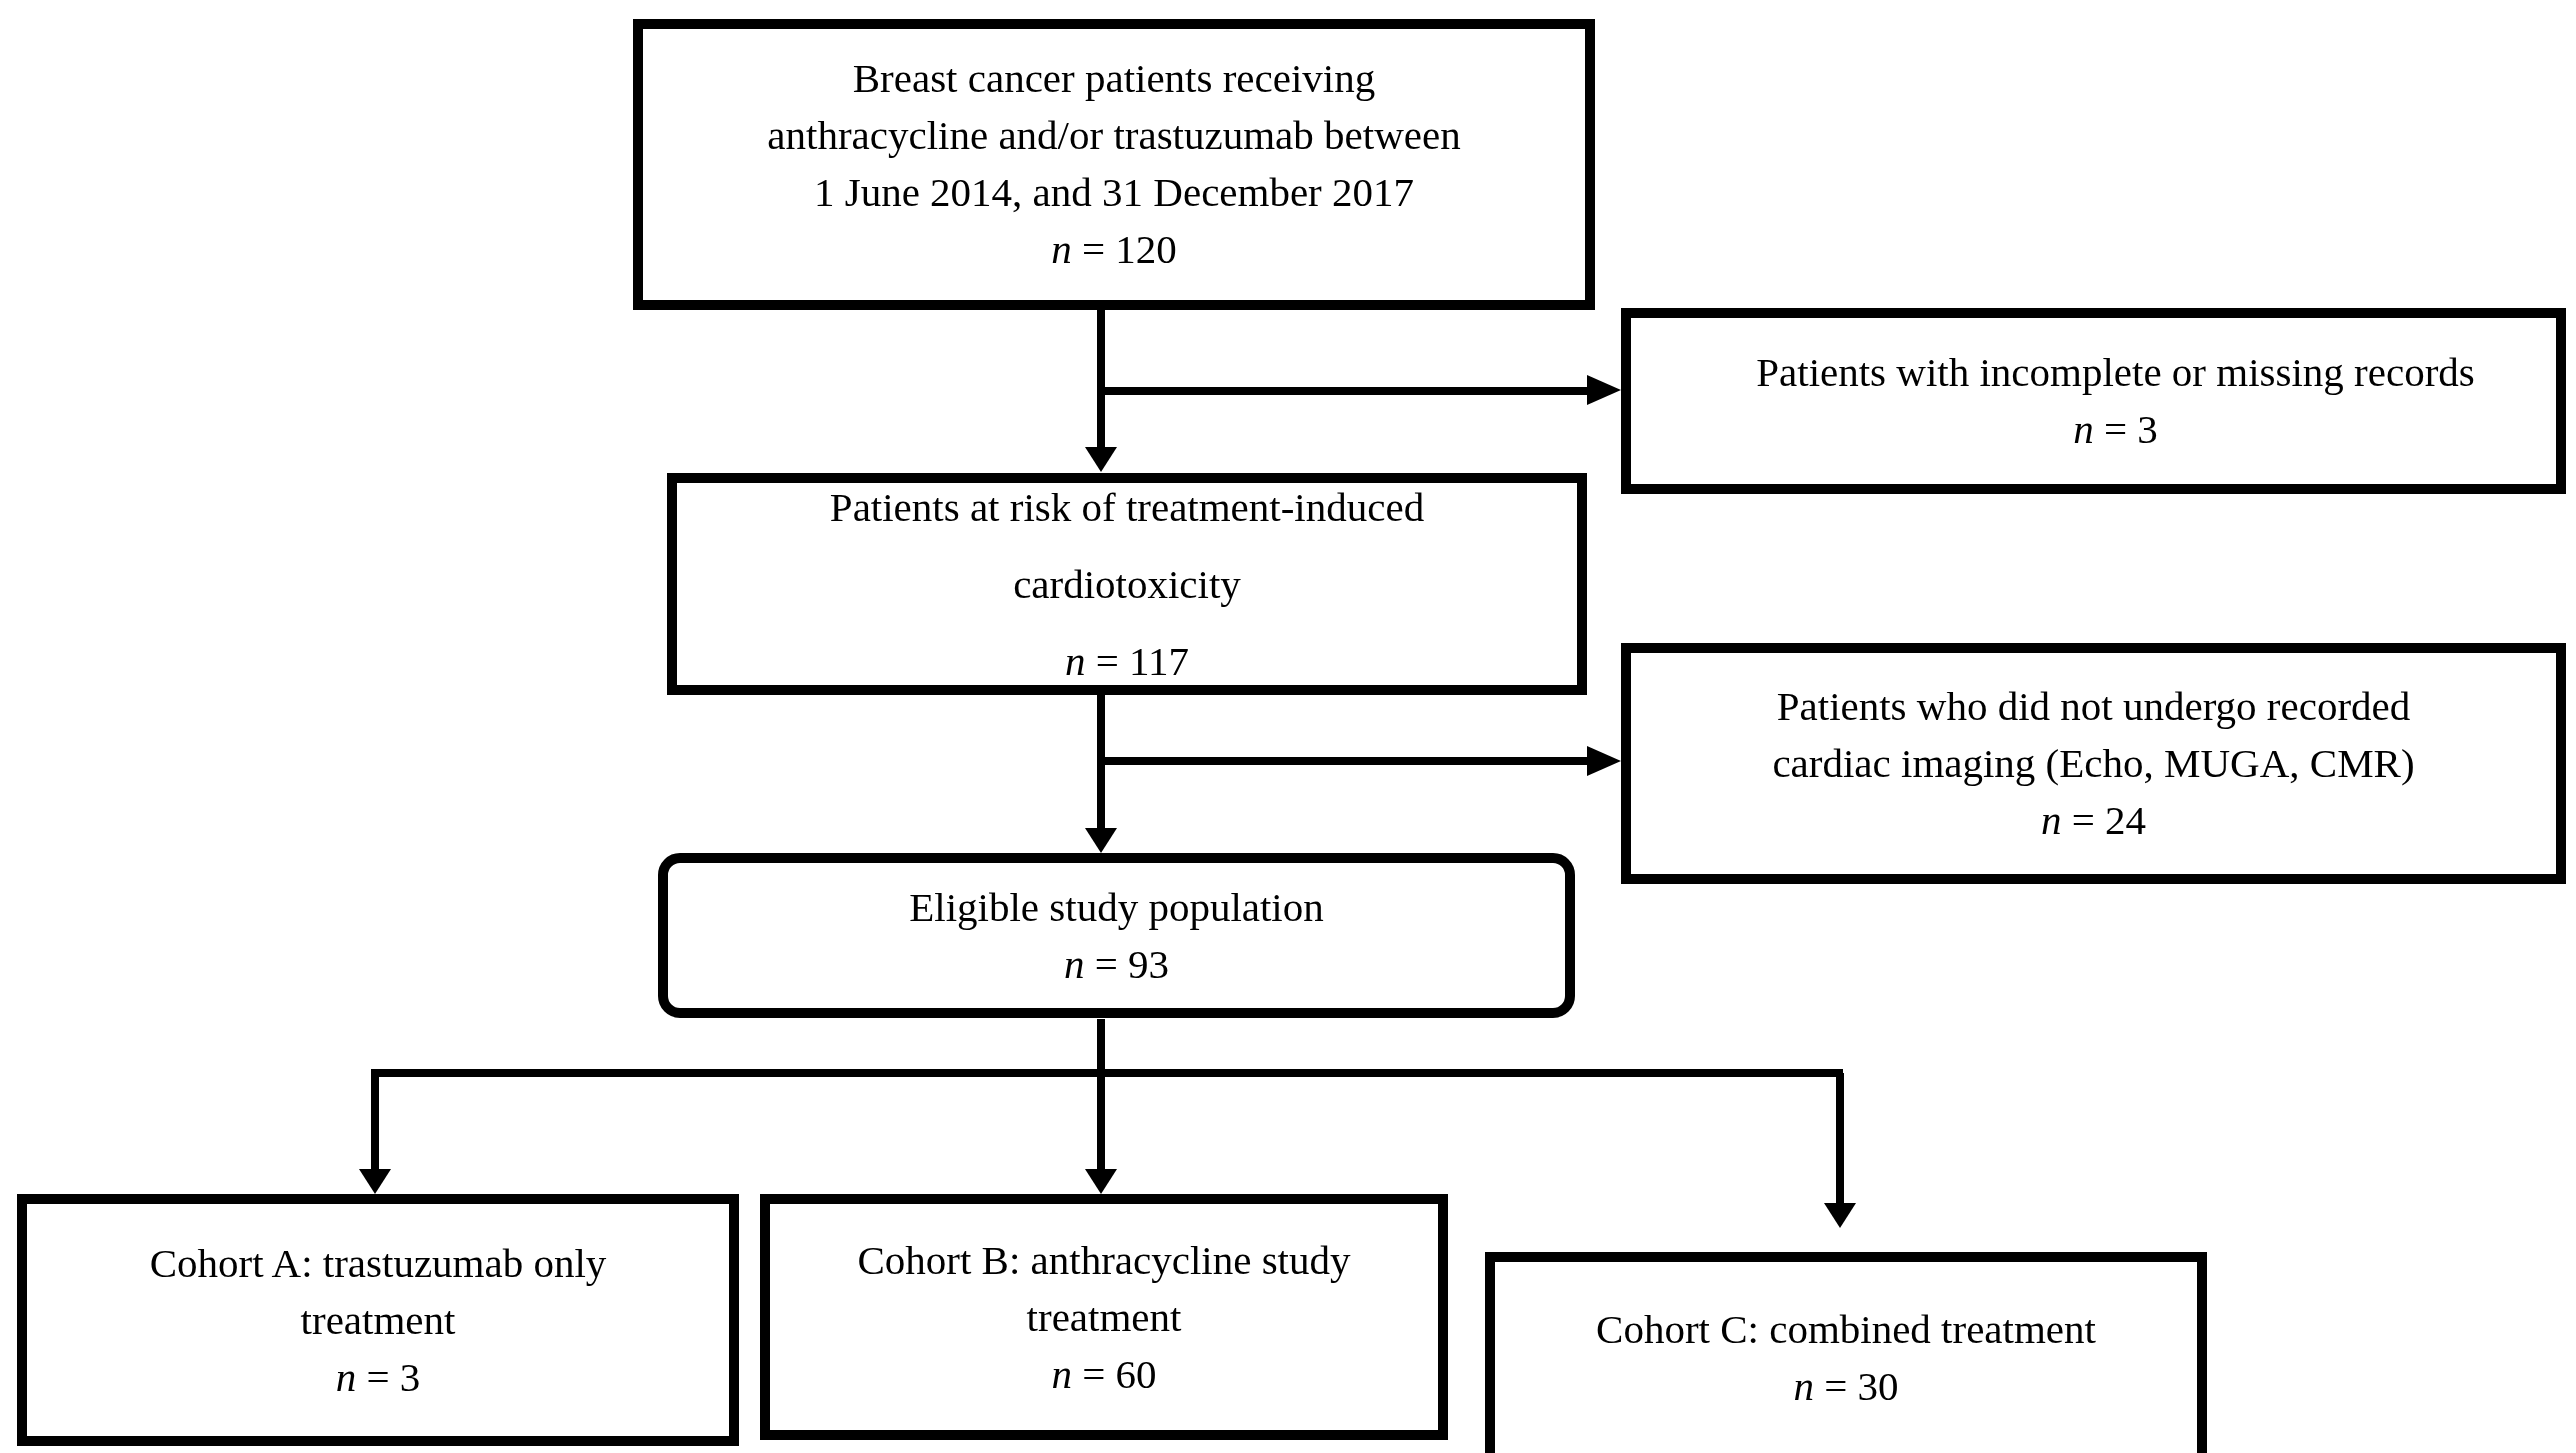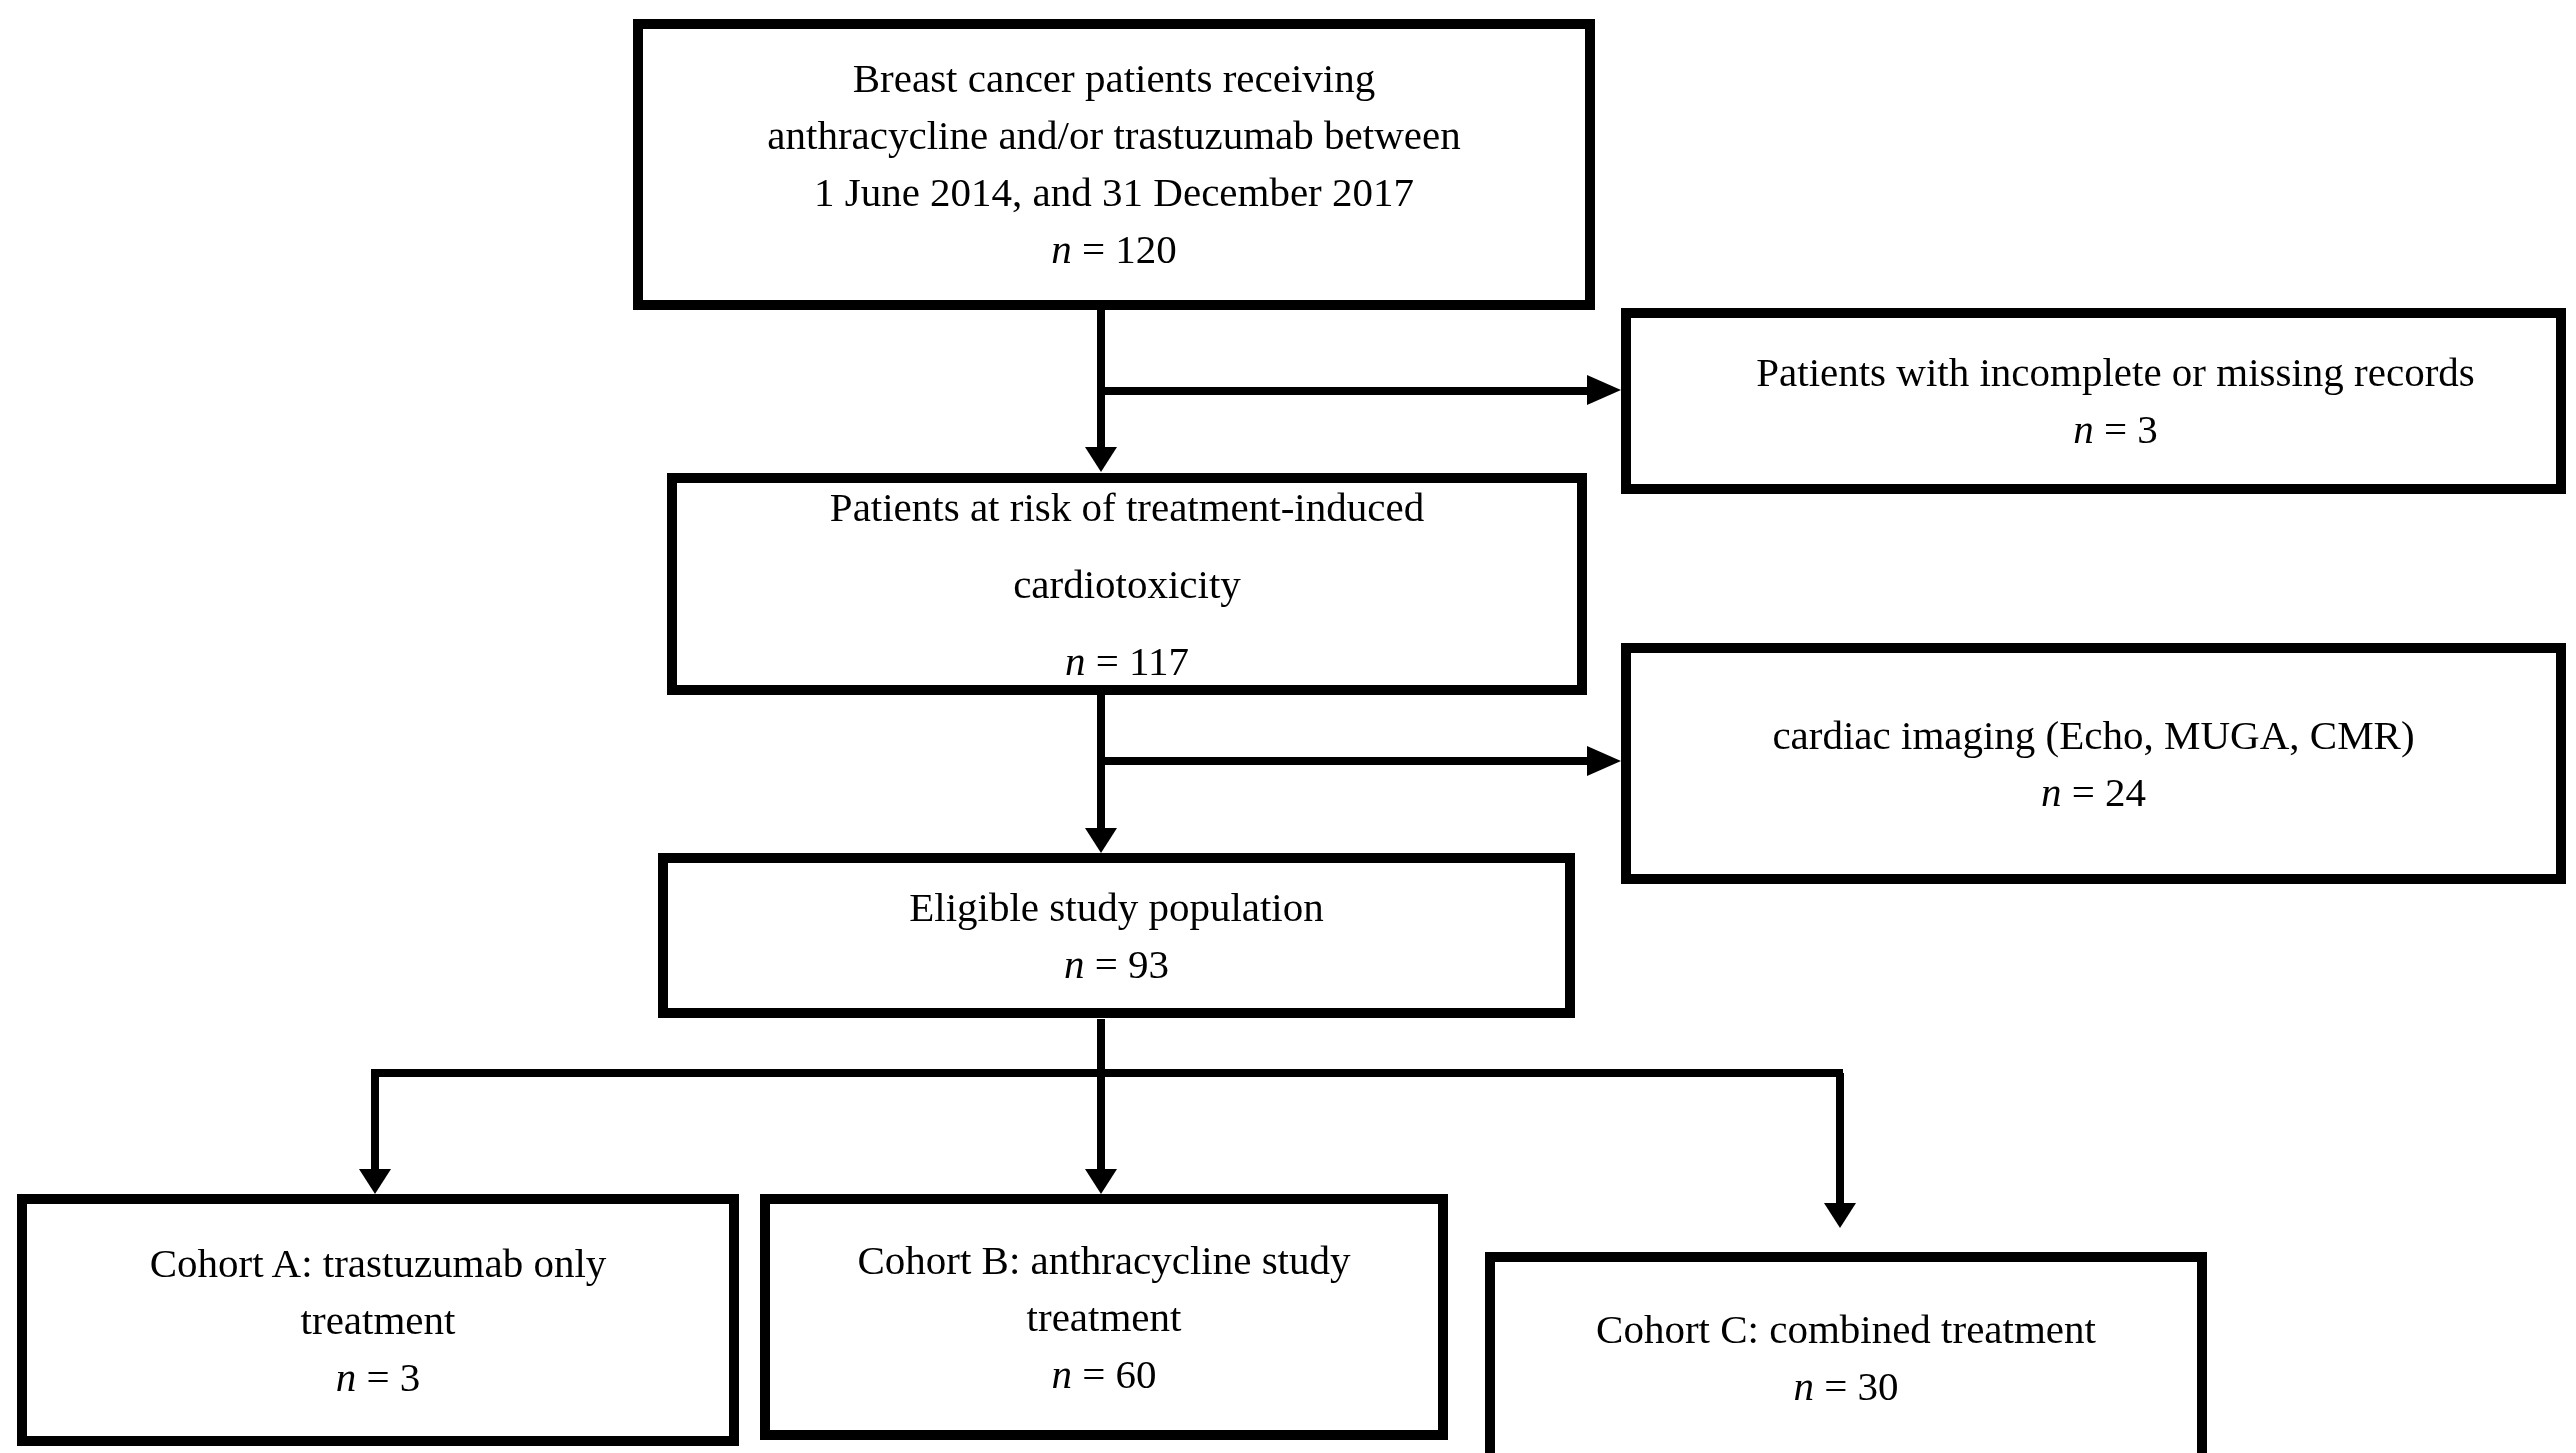--- a/index.html
+++ b/index.html
@@ -79,25 +79,26 @@
     <div class="line nline"><i>n</i><span> = </span><span>3</span></div>
   </div>
 
   <div class="box" style="left:667px; top:473px; width:920px; height:222px;gap:20px;">
     <div class="line">Patients at risk of treatment-induced</div>
     <div class="line">cardiotoxicity</div>
     <div class="line nline"><i>n</i><span> = </span><span>117</span></div>
   </div>
 
   <div class="box" style="left:1621px; top:643px; width:945px; height:241px;">
+    <div class="line">Patients who did not undergo recorded</div>
     <div class="line">cardiac imaging (Echo, MUGA, CMR)</div>
     <div class="line nline"><i>n</i><span> = </span><span>24</span></div>
   </div>
 
-  <div class="box" style="left:658px; top:853px; width:917px; height:165px;">
+  <div class="box" style="left:658px; top:853px; width:917px; height:165px;border-radius:22px;">
     <div class="line">Eligible study population</div>
     <div class="line nline"><i>n</i><span> = </span><span>93</span></div>
   </div>
 
   <div class="box" style="left:17px; top:1194px; width:722px; height:252px;">
     <div class="line">Cohort A: trastuzumab only</div>
     <div class="line">treatment</div>
     <div class="line nline"><i>n</i><span> = </span><span>3</span></div>
   </div>
 

